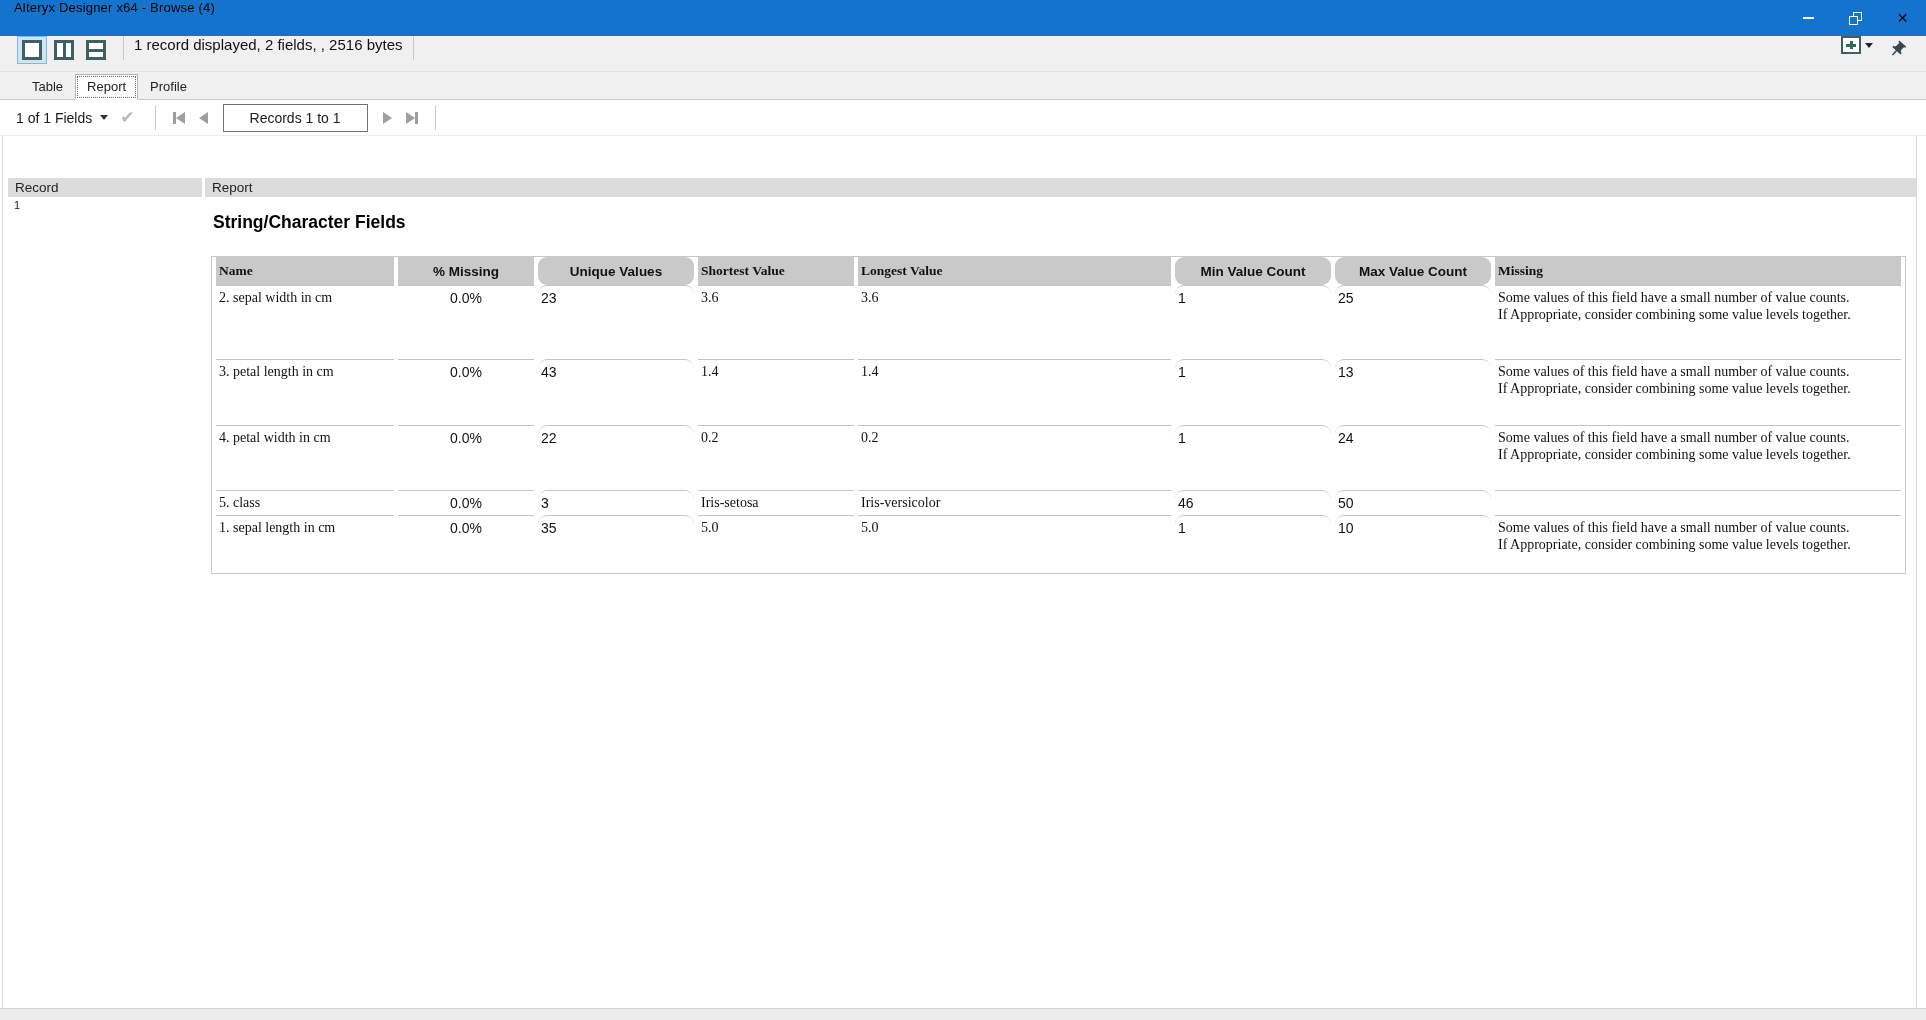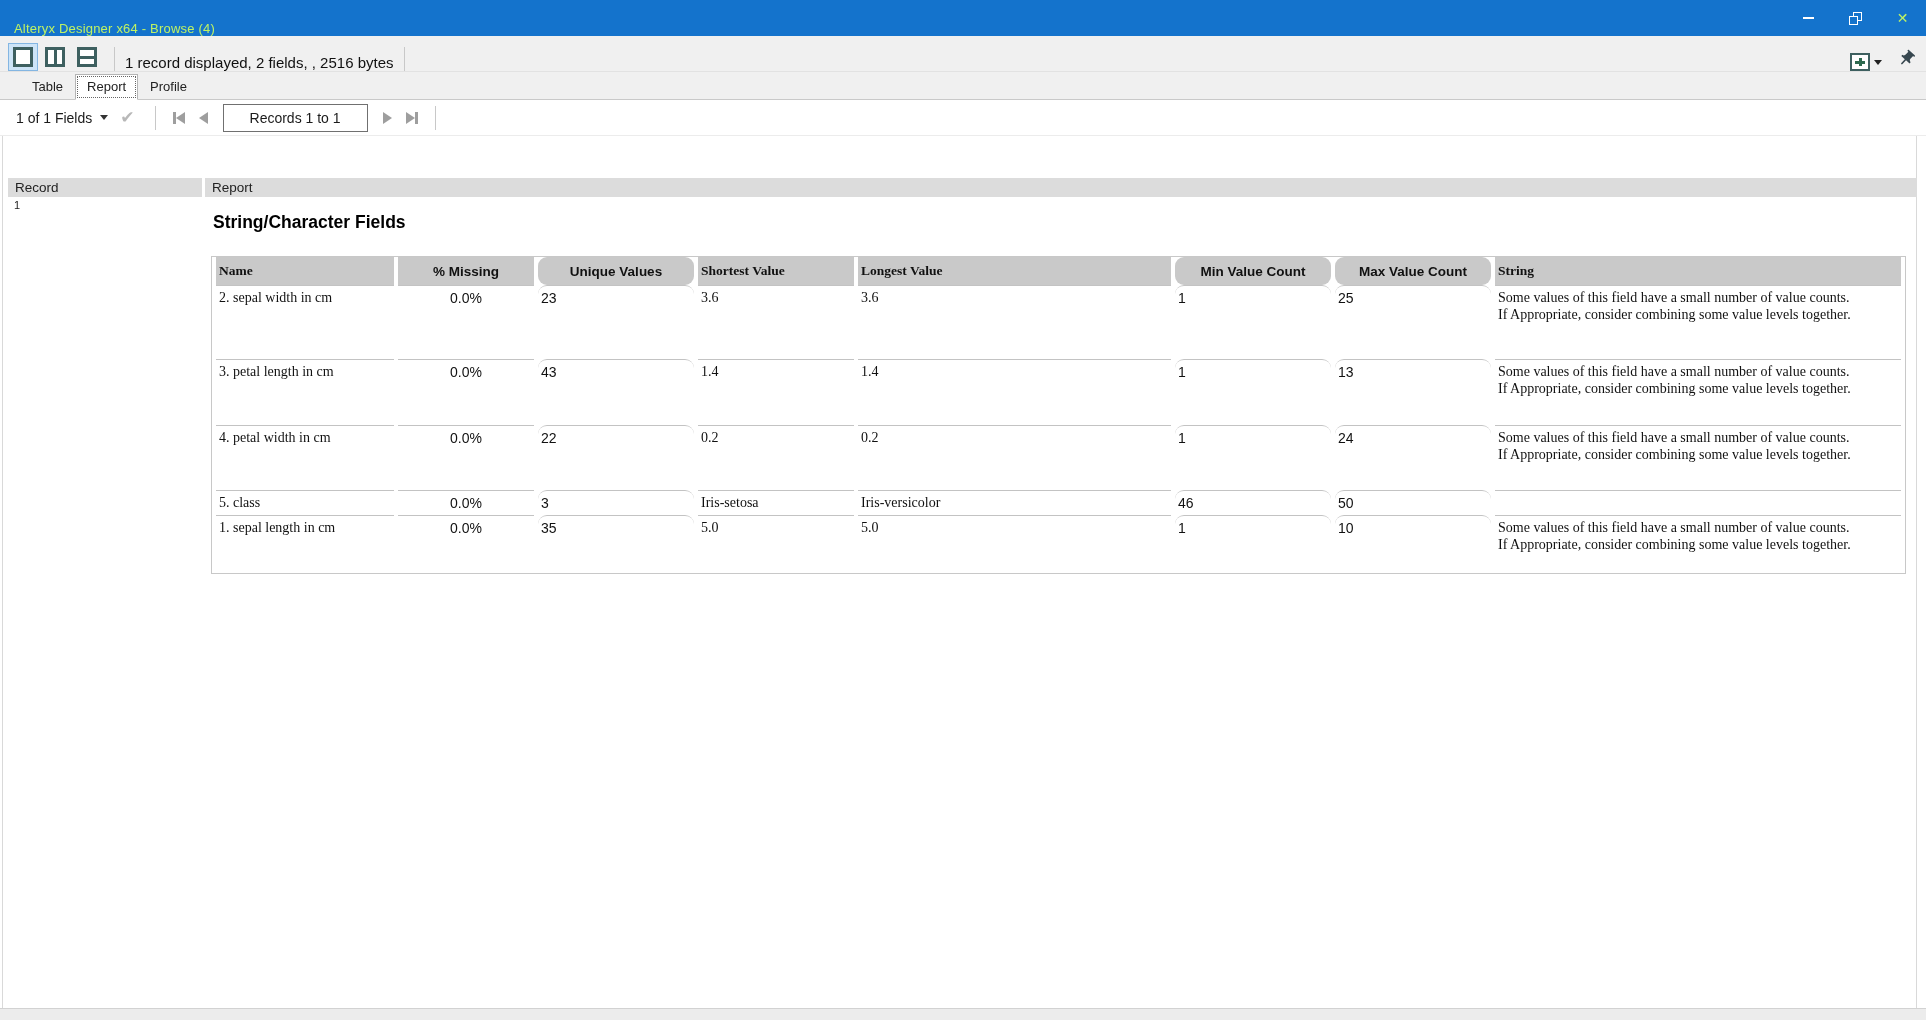--- a/index.html
+++ b/index.html
@@ -8,33 +8,33 @@
     --subhdr-gray:#dcdcdc;
     --chrome:#f0f0f0;
     --icon-dark:#3e6060;
     --line:#c3c3c3;
   }
   *{box-sizing:border-box;margin:0;padding:0;}
   body{font-family:"Liberation Sans","DejaVu Sans",sans-serif;background:#fff;color:#1a1a1a;}
   .window{position:relative;width:1926px;height:1020px;background:#fff;overflow:hidden;}
 
   
-  .titlebar{height:36px;background:var(--titlebar);display:flex;align-items:flex-end;color:#bef264;}
+  .titlebar{height:36px;background:var(--titlebar);display:flex;align-items:flex-start;color:#000000;}
   .titlebar .title{margin-left:14px;font-size:13px;flex:1;letter-spacing:.2px;}
   .winbtns{display:flex;height:36px;}
   .winbtn{width:47px;height:36px;display:flex;align-items:center;justify-content:center;cursor:pointer;}
   .min-glyph{display:block;width:11px;height:2px;background:#fff;}
   .restore-glyph{position:relative;width:13px;height:13px;display:block;}
   .restore-glyph .sq{position:absolute;width:9px;height:9px;border:1.5px solid #fff;}
   .restore-glyph .back{right:0;top:0;}
   .restore-glyph .front{left:0;bottom:0;background:var(--titlebar);}
   .close-glyph{font-size:14px;font-weight:bold;line-height:1;}
 
   
-  .toolbar{height:36px;background:var(--chrome);display:flex;align-items:flex-end;padding:0 8px;border-bottom:1px solid #e2e2e2;}
+  .toolbar{height:36px;background:var(--chrome);display:flex;align-items:flex-start;padding:0 17px;border-bottom:1px solid #e2e2e2;}
   .pane-btn{width:30px;height:28px;display:flex;align-items:center;justify-content:center;margin-right:2px;border:1px solid transparent;cursor:pointer;}
   .pane-btn.selected{background:#cde4f7;border-color:#84b6e2;}
   .pane-glyph{width:20px;height:20px;border:3px solid var(--icon-dark);background:#fff;position:relative;}
   .pane-glyph.vsplit::after{content:"";position:absolute;left:50%;top:0;bottom:0;width:3px;margin-left:-1.5px;background:var(--icon-dark);}
   .pane-glyph.hsplit::after{content:"";position:absolute;top:50%;left:0;right:0;height:3px;margin-top:-1.5px;background:var(--icon-dark);}
   .vsep{width:1px;height:24px;background:#c8c8c8;margin:0 10px;}
   .status-text{font-size:15px;color:#111;}
   .toolbar .spacer{flex:1;}
   .newwin-btn{display:flex;align-items:center;cursor:pointer;margin-right:12px;}
   .newwin-glyph{width:20px;height:18px;border:2px solid var(--icon-dark);background:#fff;position:relative;}
@@ -195,21 +195,21 @@
         </colgroup>
         <thead>
           <tr>
               <th class="al-left col-name">Name</th>
               <th class="al-center col-missing">% Missing</th>
               <th class="al-right col-unique">Unique Values</th>
               <th class="al-left col-shortest">Shortest Value</th>
               <th class="al-left col-longest">Longest Value</th>
               <th class="al-right col-min">Min Value Count</th>
               <th class="al-right col-max">Max Value Count</th>
-              <th class="al-left col-remarks">String</th>
+              <th class="al-left col-remarks">Missing</th>
             </tr>
         </thead>
         <tbody>
             <tr>
               <td class="al-left col-name">2. sepal width in cm</td>
               <td class="al-center col-missing">0.0%</td>
               <td class="al-right col-unique">23</td>
               <td class="al-left col-shortest">3.6</td>
               <td class="al-left col-longest">3.6</td>
               <td class="al-right col-min">1</td>

